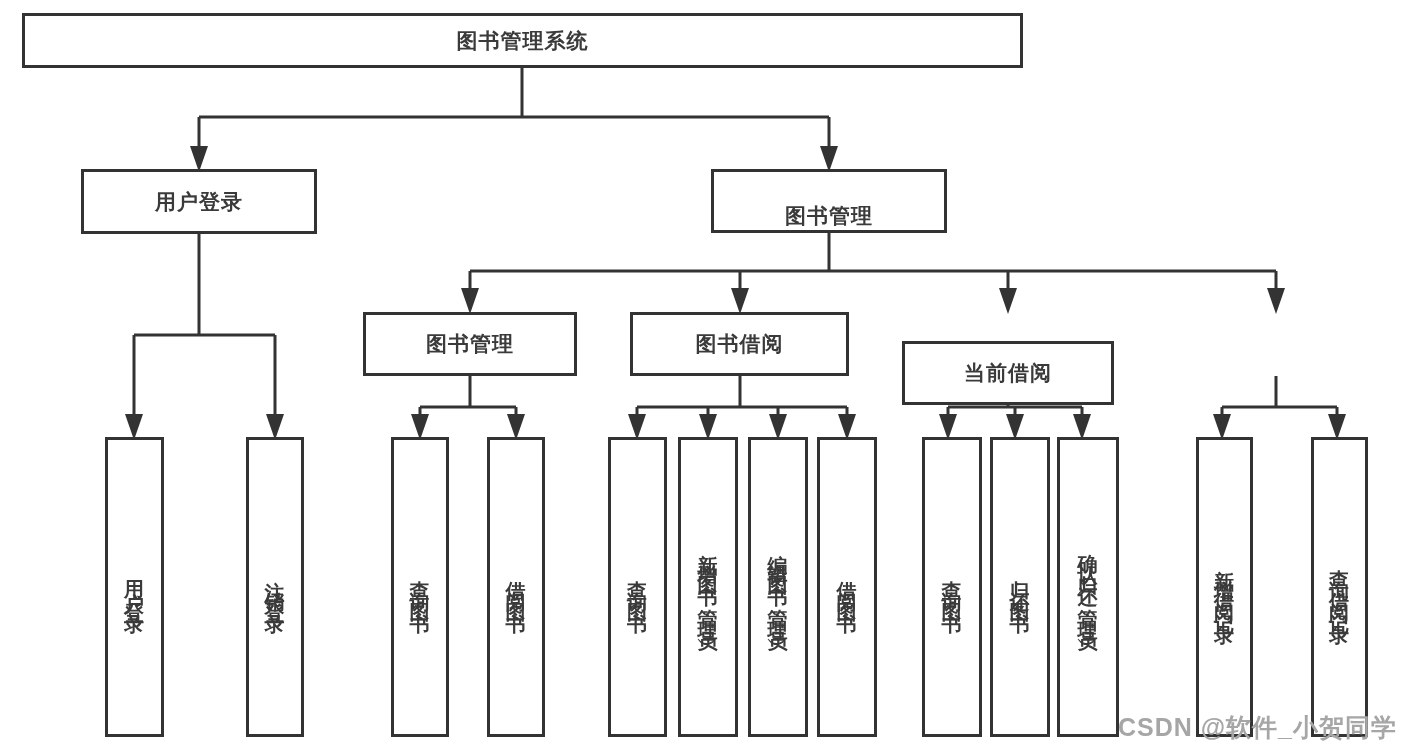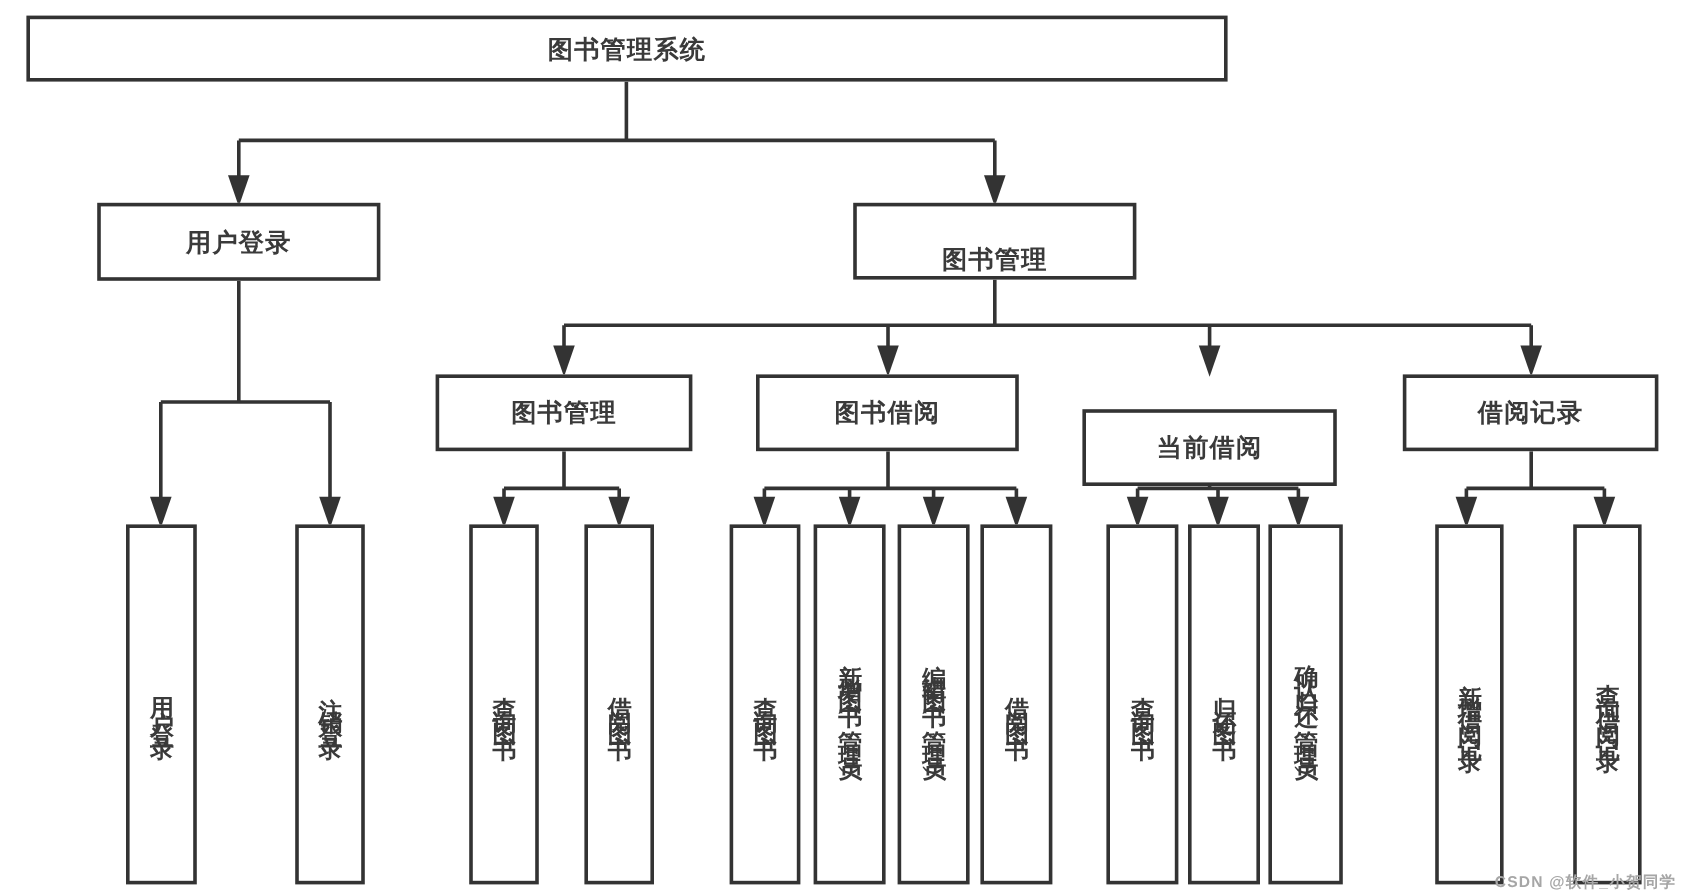--- a/index.html
+++ b/index.html
@@ -54,21 +54,21 @@
     text-orientation: mixed;
     font-size: 20px;
     letter-spacing: 11px;
     line-height: 1;
     color: #3a3a3a;
   }
   .watermark {
     position: absolute;
     right: 8px;
     bottom: 3px;
-    font-size: 13px;
+    font-size: 25px;
     color: #a6a6a6;
     letter-spacing: 1px;
   }
 </style>
 </head>
 <body>
 
 <div class="canvas">
 
   <svg class="connectors" width="1405" height="747" viewBox="0 0 1405 747">
@@ -134,23 +134,20 @@
 
   <div class="node" style="left:363px; top:312px; width:214px; height:64px;">
     <span>图书管理</span>
   </div>
   <div class="node" style="left:630px; top:312px; width:219px; height:64px;justify-content:center;">
     <span>图书借阅</span>
   </div>
   <div class="node" style="left:902px; top:312px; width:212px; height:64px;margin-top:29px;">
     <span>当前借阅</span>
   </div>
-  <div class="node" style="left:1169px; top:312px; width:213px; height:64px;">
-    <span>借阅记录</span>
-  </div>
 
   <div class="leaf" style="left:105px; width:59px;">
     <span class="vtext">用户登录</span>
   </div>
   <div class="leaf" style="left:246px; width:58px;">
     <span class="vtext">注销登录</span>
   </div>
 
   <div class="leaf" style="left:391px; width:58px;">
     <span class="vtext">查询图书</span>

